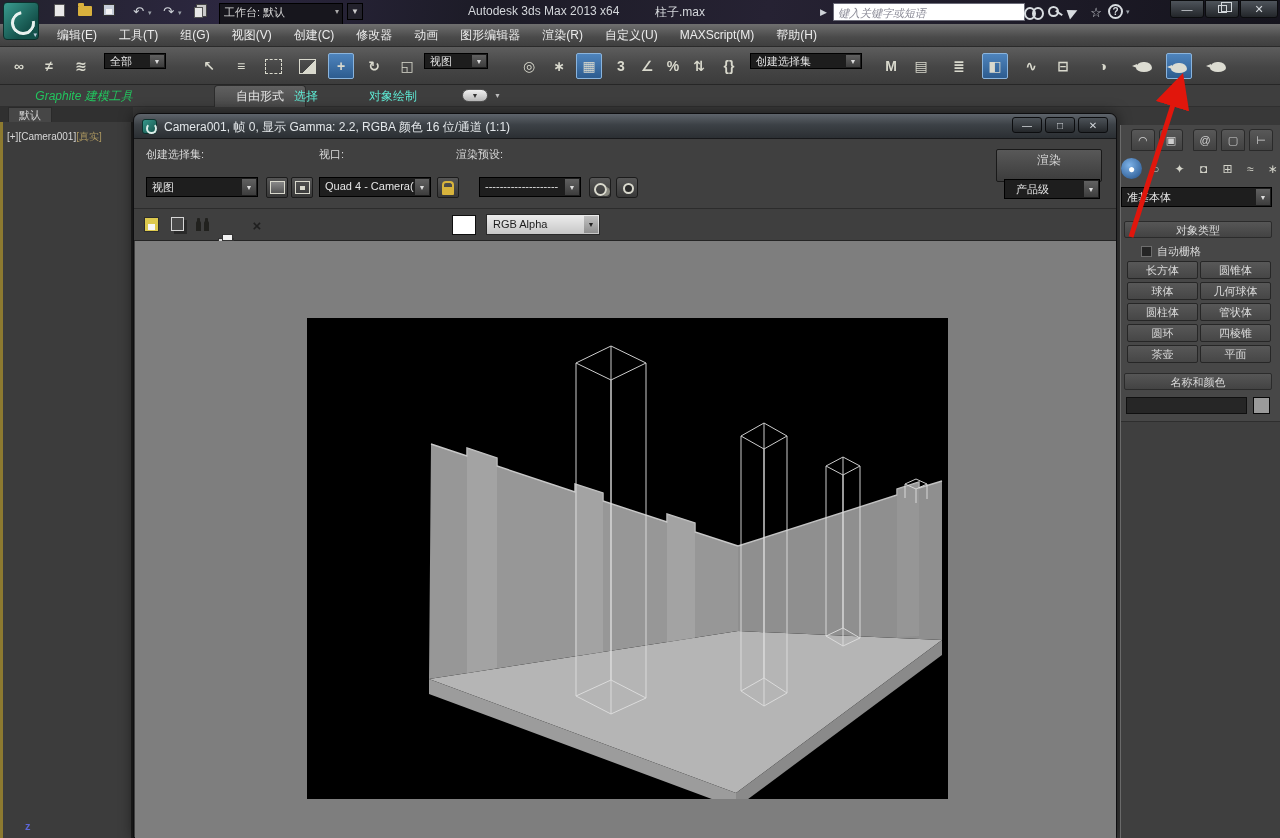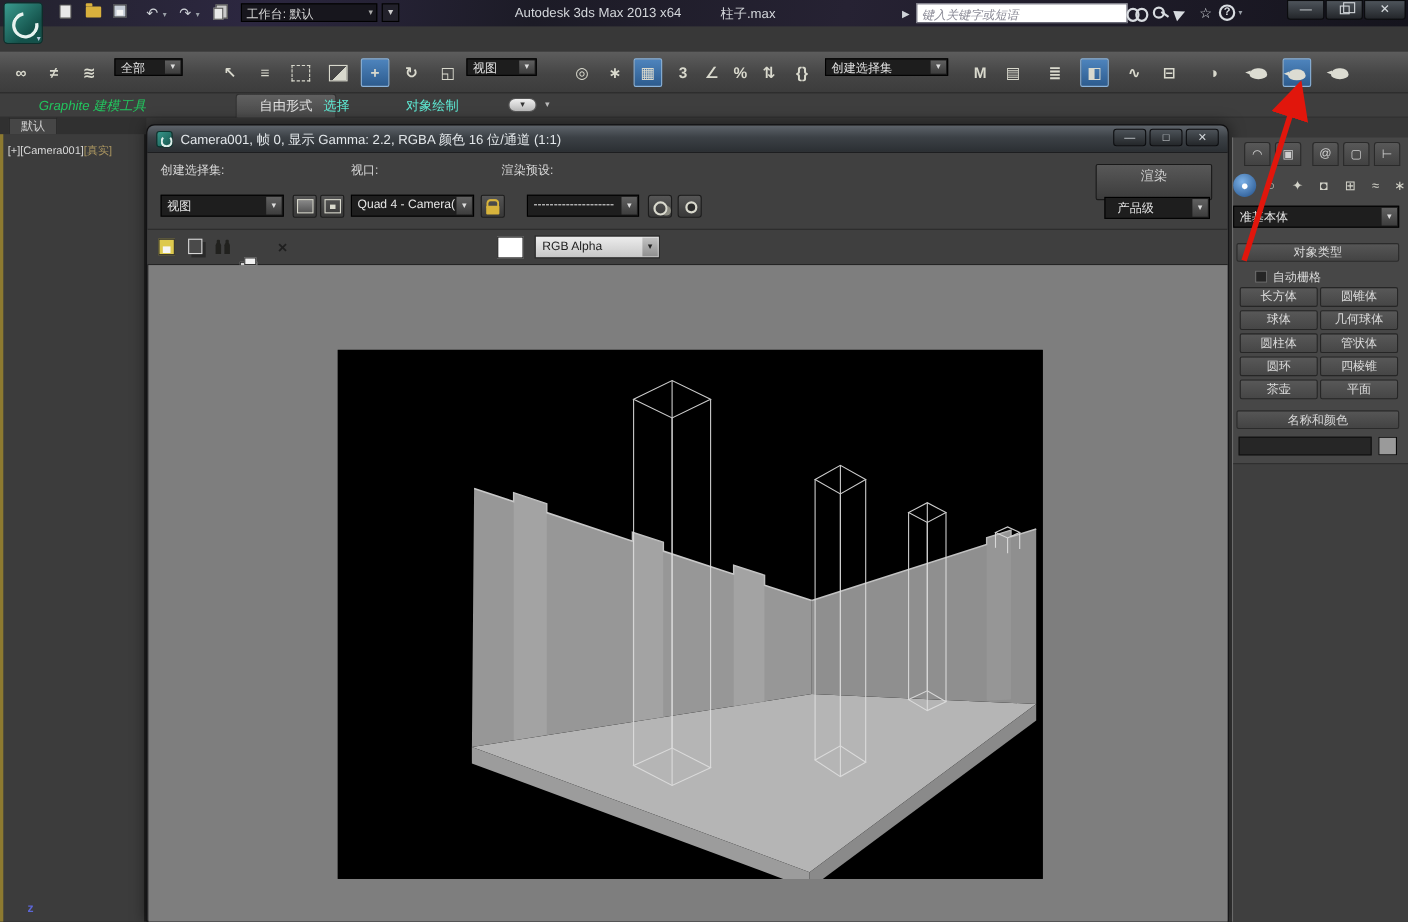--- a/index.html
+++ b/index.html
@@ -18,21 +18,21 @@
   .qat-icon { position:absolute; top:4px; width:17px; height:15px; display:flex; align-items:center;
     justify-content:center; color:#cfd3d8; font-size:13px; }
   .i-page { background:#e9e9e9; width:11px!important; height:13px!important; border:1px solid #555; border-radius:1px; }
   .i-folder { background:#d9b13d; width:14px!important; height:10px!important; border-radius:1px; margin-top:2px; }
   .i-folder::before { content:""; position:absolute; top:-3px; left:0; width:6px; height:3px; background:#d9b13d; border-radius:1px 1px 0 0; }
   .i-save { background:#c6cdd8; width:12px!important; height:12px!important; border:1px solid #333; position:relative; }
   .i-save::before { content:""; position:absolute; left:2px; bottom:1px; width:6px; height:5px; background:#f4f4f4; }
   .i-clip { background:#c9c9c9; width:11px!important; height:13px!important; border:1px solid #444; }
   .i-clip::before { content:""; position:absolute; left:-3px; top:2px; width:7px; height:9px; background:#e8e8e8; border:1px solid #555; }
   .caret { position:absolute; top:9px; color:#9aa0a8; font-size:7px; }
-  #workspace-combo { position:absolute; left:219px; top:3px; width:124px; height:17px; background:#17161d;
+  #workspace-combo { position:absolute; left:219px; top:3px; width:124px; height:29px; background:#17161d;
     border:1px solid #000; color:#d8d8d8; font-size:11px; padding:1px 4px; }
   #workspace-combo::after { content:"▾"; position:absolute; right:3px; top:3px; font-size:8px; color:#aaa; }
   #workspace-ext { position:absolute; left:347px; top:3px; width:16px; height:17px; background:#22212b;
     border:1px solid #000; color:#ccc; font-size:8px; text-align:center; line-height:16px; }
   .t-text { position:absolute; top:4px; color:#d4d7db; font-size:12px; white-space:nowrap; }
   #search-play { position:absolute; left:820px; top:7px; color:#cfd3d8; font-size:9px; }
   #search-box { position:absolute; left:833px; top:3px; width:192px; height:18px; background:#fff;
     border:1px solid #6b6b78; font-size:11px; font-style:italic; color:#8a8a96; padding:2px 4px; }
   .t-icon { position:absolute; top:4px; width:18px; height:16px; color:#d8dce0; font-size:13px;
     display:flex; align-items:center; justify-content:center; }
@@ -216,20 +216,35 @@
         <span class="t-icon" style="left: 1087px;">☆</span>
         <span class="t-icon i-help" style="left: 1108px;">?</span>
       </div>
     <span class="caret" style="left:1126px; top:8px">▾</span>
     <div class="winbtn" style="left:1170px">—</div>
     <div class="winbtn" style="left:1205px"><span class="i-restore-g"></span></div>
     <div class="winbtn" style="left:1240px; width:38px">✕</div>
   </div>
   <div id="applogo"></div>
 
+  <nav id="menubar">
+
+  <span class="menu-item">编辑(E)</span>
+      <span class="menu-item">工具(T)</span>
+      <span class="menu-item">组(G)</span>
+      <span class="menu-item">视图(V)</span>
+      <span class="menu-item">创建(C)</span>
+      <span class="menu-item">修改器</span>
+      <span class="menu-item">动画</span>
+      <span class="menu-item">图形编辑器</span>
+      <span class="menu-item">渲染(R)</span>
+      <span class="menu-item">自定义(U)</span>
+      <span class="menu-item">MAXScript(M)</span>
+      <span class="menu-item">帮助(H)</span>
+    </nav>
 
   <div id="maintoolbar">
 
   <span class="tb-item" style="left: 6px;">∞</span>
       <span class="tb-item" style="left: 36px;">≠</span>
       <span class="tb-item" style="left: 68px;">≋</span>
       <span class="tb-item combo" style="left: 104px; width: 62px;">全部</span>
       <span class="tb-item" style="left: 196px;">↖</span>
       <span class="tb-item" style="left: 228px;">≡</span>
       <span class="tb-item i-dashedbox" style="left: 260px;"></span>

